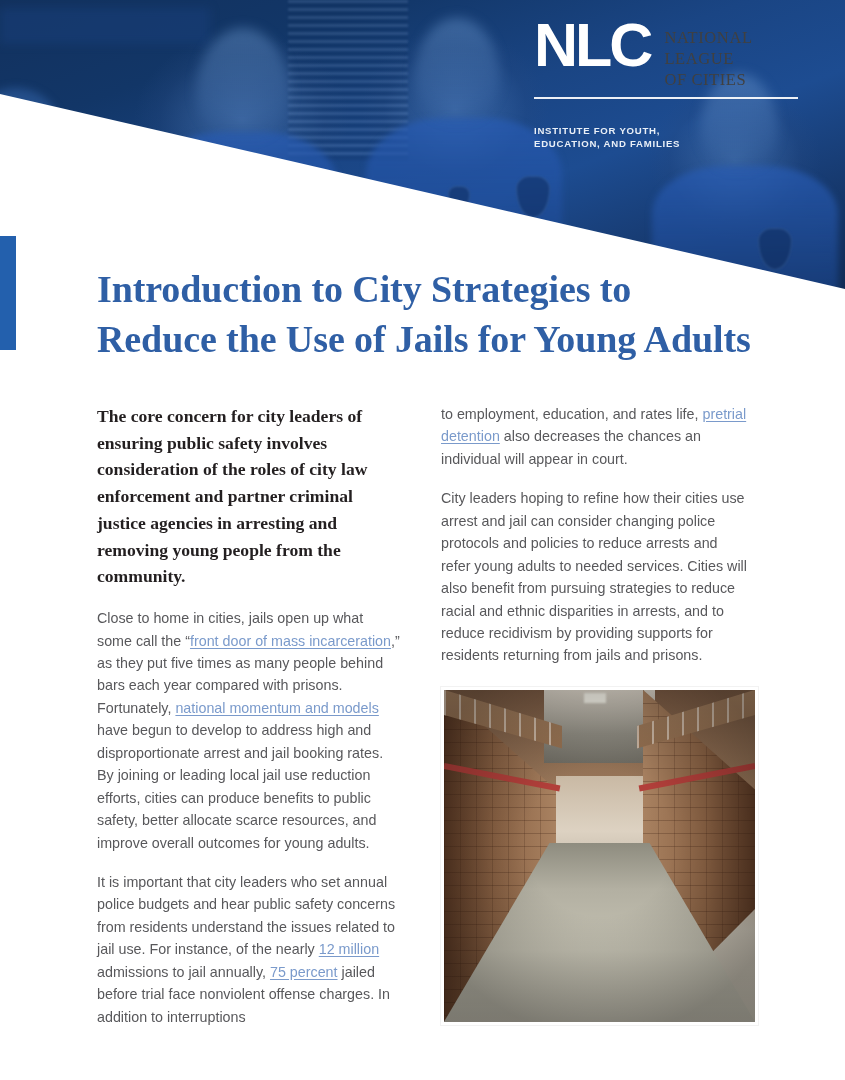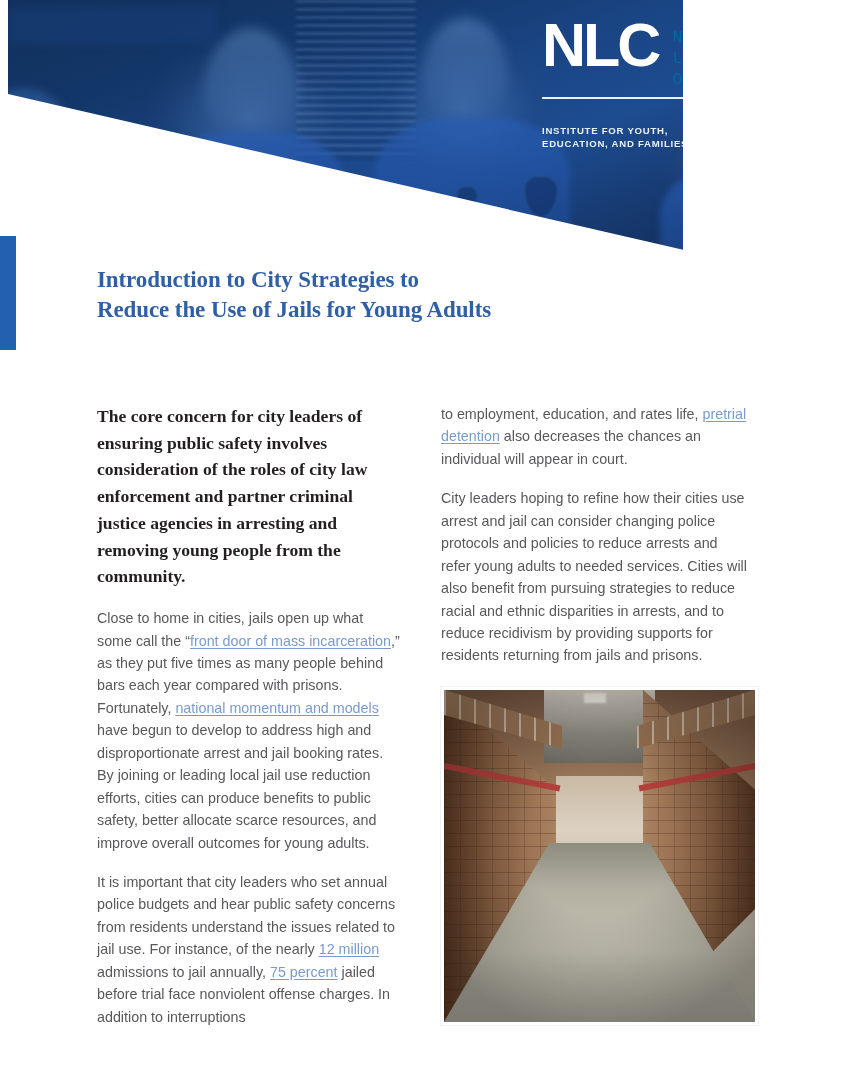--- a/index.html
+++ b/index.html
@@ -16,22 +16,22 @@
     position: relative;
     width: 845px;
     height: 1080px;
     background: #ffffff;
     overflow: hidden;
   }
 
   
   .banner {
     position: absolute;
-    top: 0; left: 8px;
-    width: 675px;
+    top: 0; left: 0;
+    width: 845px;
     height: 300px;
     overflow: hidden;
   }
 
   .banner-photo {
     position: absolute;
     inset: 0;
     background:
       radial-gradient(ellipse 150px 120px at 242px 120px, rgba(86,130,190,0.55) 0%, rgba(40,75,130,0.25) 55%, rgba(0,0,0,0) 72%),
       radial-gradient(ellipse 130px 115px at 455px 110px, rgba(90,135,195,0.5) 0%, rgba(40,75,130,0.22) 55%, rgba(0,0,0,0) 72%),
@@ -126,25 +126,25 @@
   .logo-mark {
     font-family: "Liberation Sans", sans-serif;
     font-weight: 700;
     font-size: 61px;
     line-height: 0.84;
     letter-spacing: -3px;
     color: #ffffff;
   }
   .logo-words {
     padding-top: 7px;
-    font-family: Liberation Mono, monospace;
+    font-family: Liberation Serif, serif;
     font-size: 16.5px;
     line-height: 1.28;
     letter-spacing: 0.6px;
-    color: #0369a1;
+    color: #404040;
     white-space: pre-line;
   }
   .logo-rule {
     margin-top: 7px;
     width: 264px;
     height: 1.5px;
     background: rgba(255,255,255,0.92);
   }
   .logo-sub {
     margin-top: 25px;
@@ -165,21 +165,21 @@
     background: #2360ad;
   }
 
   
   .doc-title {
     position: absolute;
     left: 97px; top: 265px;
     width: 660px;
     font-family: "Liberation Serif", serif;
     font-weight: 700;
-    font-size: 23px;
+    font-size: 38px;
     line-height: 1.31;
     letter-spacing: -0.1px;
     color: #2f5fa5;
     white-space: pre-line;
     z-index: 6;
   }
 
   
   .columns {
     position: absolute;

